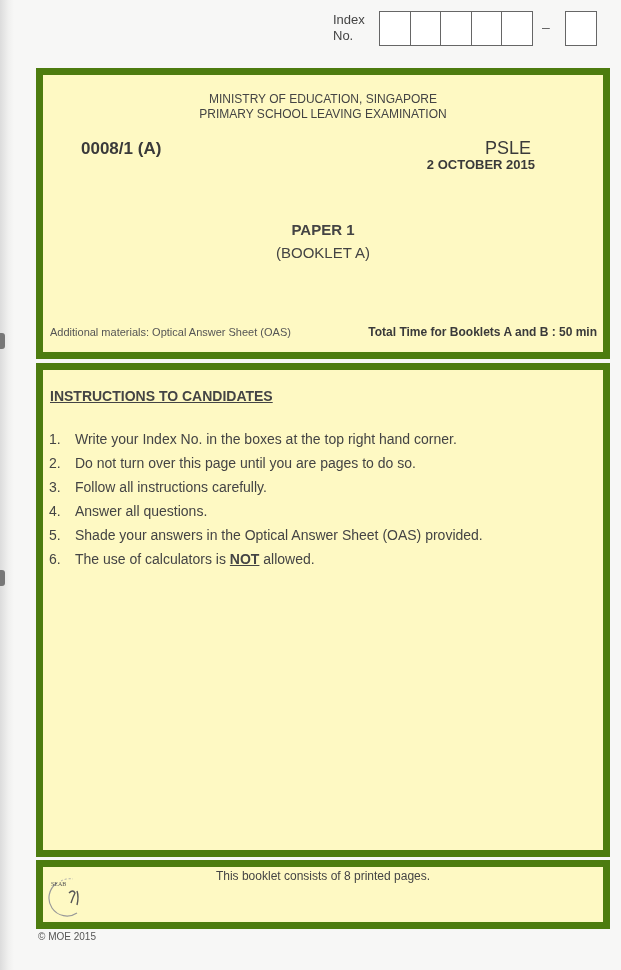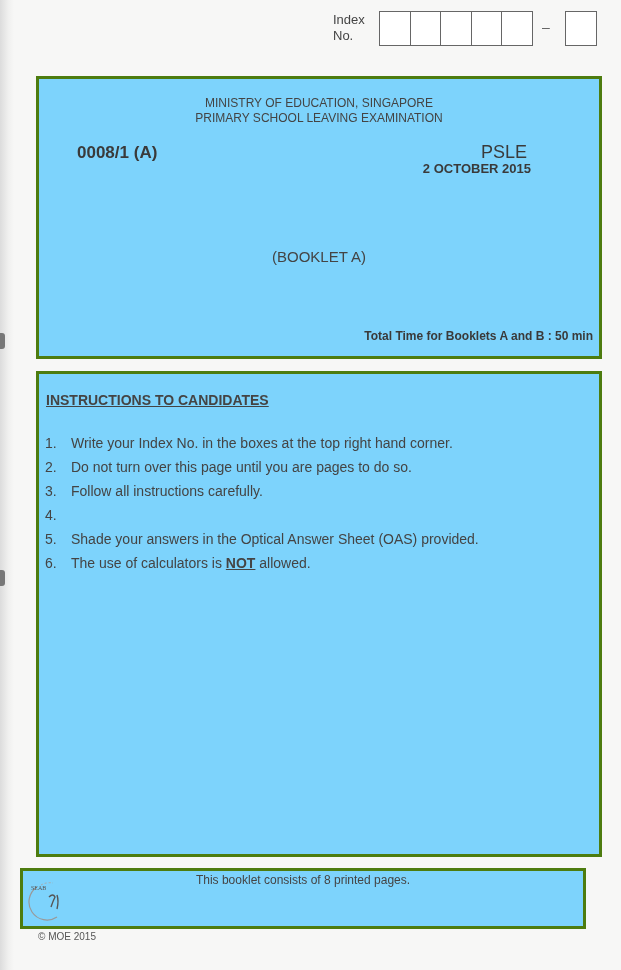--- a/index.html
+++ b/index.html
@@ -12,24 +12,24 @@
   .page-shadow{position:absolute;left:0;top:0;width:14px;height:970px;
     background:linear-gradient(to right,#dcdcdc,#f0f0ef 60%,rgba(247,247,246,0));}
   .binding-mark{position:absolute;left:0;width:5px;height:16px;background:#777;border-radius:0 3px 3px 0;}
   
   .index-label{position:absolute;left:333px;top:12px;font-size:13px;line-height:16px;color:#444;}
   .index-boxes{position:absolute;left:380px;top:11px;display:flex;}
   .index-box{width:29.5px;height:33px;border:1px solid #666;margin-left:-1px;background:#fff;}
   .index-dash{position:absolute;left:542px;top:19px;font-size:14px;color:#666;}
   .index-check{position:absolute;left:565px;top:11px;width:30px;height:33px;border:1px solid #666;background:#fff;}
   
-  .box{position:absolute;border:3px solid #4d7c0f;background:#7dd3fc;margin-top:8px;}
+  .box{position:absolute;border:7px solid #4d7c0f;background:#fef9c3;}
   .header-box{left:36px;top:68px;width:560px;height:277px;}
   .instr-box{left:36px;top:363px;width:560px;height:480px;}
-  .footer-box{left:20px;top:860px;width:560px;height:55px;}
+  .footer-box{left:36px;top:860px;width:560px;height:55px;}
   .center{position:absolute;left:0;right:0;text-align:center;}
   .ministry{top:17px;font-size:12px;line-height:15px;color:#444;}
   .code{position:absolute;left:38px;top:64px;font-size:17px;font-weight:bold;color:#3a3a3a;}
   .psle{position:absolute;right:72px;top:63px;font-size:18px;font-weight:normal;color:#3a3a3a;text-align:left;}
   .date{position:absolute;right:68px;top:82px;font-size:13px;font-weight:bold;color:#3a3a3a;}
   .subject{top:122px;font-size:16px;font-weight:bold;line-height:22px;color:#444;}
   .paper{top:144px;font-size:15px;font-weight:bold;line-height:22px;color:#444;}
   .booklet{top:167px;font-size:15px;line-height:22px;color:#444;}
   .add-mat{position:absolute;left:7px;top:251px;font-size:11px;color:#555;}
   .total-time{position:absolute;right:6px;top:250px;font-size:12px;font-weight:bold;color:#3a3a3a;}
@@ -65,41 +65,44 @@
 <div class="index-check"></div>
 
 <div class="box header-box">
   <div class="center ministry">
     <div>MINISTRY OF EDUCATION, SINGAPORE</div>
     <div>PRIMARY SCHOOL LEAVING EXAMINATION</div>
   </div>
   <div class="code">0008/1 (A)</div>
   <div class="psle">PSLE</div>
   <div class="date">2 OCTOBER 2015</div>
+  <div class="center paper">PAPER 1</div>
   <div class="center booklet">(BOOKLET A)</div>
+  <div class="add-mat">Additional materials: Optical Answer Sheet (OAS)</div>
   <div class="total-time">Total Time for Booklets A and B : 50 min</div>
 </div>
 
 <div class="box instr-box">
   <div class="instr-title">INSTRUCTIONS TO CANDIDATES</div>
   <ul class="instr-list">
     <li>
         <span class="instr-num">1.</span>
         <span>Write your Index No. in the boxes at the top right hand corner.</span>
       </li>
     <li>
         <span class="instr-num">2.</span>
         <span>Do not turn over this page until you are pages to do so.</span>
       </li>
     <li>
         <span class="instr-num">3.</span>
         <span>Follow all instructions carefully.</span>
       </li>
     <li>
         <span class="instr-num">4.</span>
+        <span>Answer all questions.</span>
       </li>
     <li>
         <span class="instr-num">5.</span>
         <span>Shade your answers in the Optical Answer Sheet (OAS) provided.</span>
       </li>
     <li>
         <span class="instr-num">6.</span>
         <span><span style="white-space:pre">The use of calculators is </span><span class="not">NOT</span><span style="white-space:pre"> allowed.</span></span>
       </li>
   </ul>

